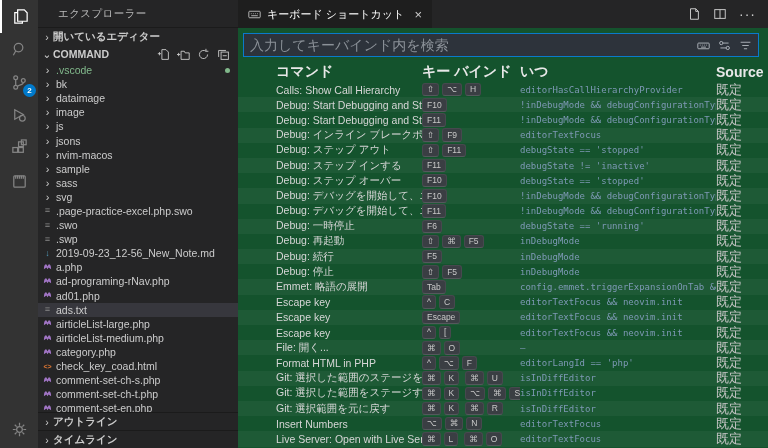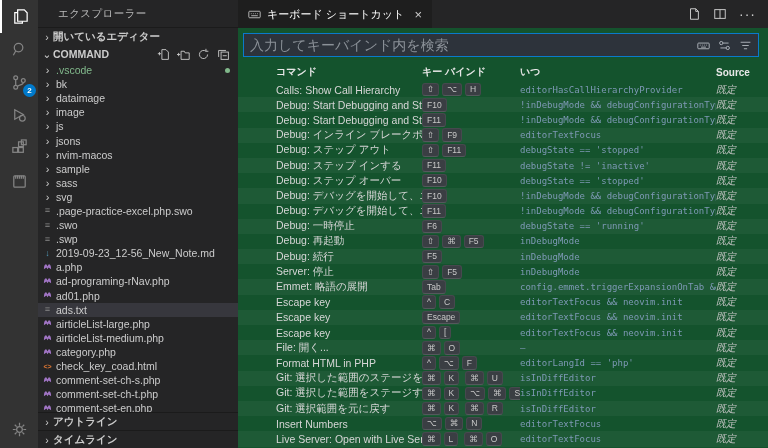--- a/index.html
+++ b/index.html
@@ -46,29 +46,29 @@
 
   .search-row { padding:5px 9px 5px 5px; flex-shrink:0; }
   .search-box { height:24px; background:#2d333b; border:1px solid #0a7acb; display:flex; align-items:center; padding:0 6px; }
   .search-box input { flex:1; background:transparent; border:none; outline:none; color:#cccccc; font-size:14px; font-family:inherit; }
   .search-box input::placeholder { color:#8b9198; }
   .sbx-icons { display:flex; gap:8px; align-items:center; }
   .sbx-icons svg { width:13px; height:13px; stroke:#b6bcc2; fill:none; stroke-width:1.1; cursor:pointer; }
 
   .kb-table { flex:1; overflow:hidden; display:flex; flex-direction:column; font-size:10.5px; }
   .krow { display:grid; grid-template-columns:38px 146px 98px 1fr 52px; align-items:center; height:15.2px; flex-shrink:0; }
-  .krow.head { height:20px; font-weight:bold; color:#e8e8e8; font-size:10px; }
+  .krow.head { height:20px; font-weight:bold; color:#e8e8e8; font-size:14px; }
   .krow.alt { background:rgba(255,255,255,0.045); }
   .kcell { overflow:hidden; white-space:nowrap; }
   .c-cmd { color:#d6d6d6; }
   .c-keys { display:flex; gap:6px; align-items:center; }
   .chord { display:flex; gap:3px; }
   .key { background:#3a3e43; border:1px solid #46494e; border-bottom-color:#55585d; border-radius:3px; color:#c8c8c8; font-size:8.5px; line-height:1; padding:1.5px 4px; min-width:7px; text-align:center; }
   .c-when { font-family:"DejaVu Sans Mono","Liberation Mono",monospace; font-size:9px; color:#7e99b5; }
-  .c-src { color:#c5c5c5; font-size:10px;font-style:italic; }
+  .c-src { color:#c5c5c5; font-size:13px; }
   .partial { height:7px; overflow:hidden; }
 </style>
 </head>
 <body>
 
 <div class="app">
 
   <nav class="activity-bar">
     <div class="ab-icon active">
       <svg viewBox="0 0 20 20">
@@ -465,21 +465,21 @@
             <div class="kcell c-keys">
               <span class="chord">
                 <span class="key">F5</span>
               </span>
             </div>
             <div class="kcell c-when">inDebugMode</div>
             <div class="kcell c-src">既定</div>
           </div>
           <div class="krow">
             <div class="kcell"></div>
-            <div class="kcell c-cmd">Server: 停止</div>
+            <div class="kcell c-cmd">Debug: 停止</div>
             <div class="kcell c-keys">
               <span class="chord">
                 <span class="key">⇧</span>
                 <span class="key">F5</span>
               </span>
             </div>
             <div class="kcell c-when">inDebugMode</div>
             <div class="kcell c-src">既定</div>
           </div>
           <div class="krow alt">

